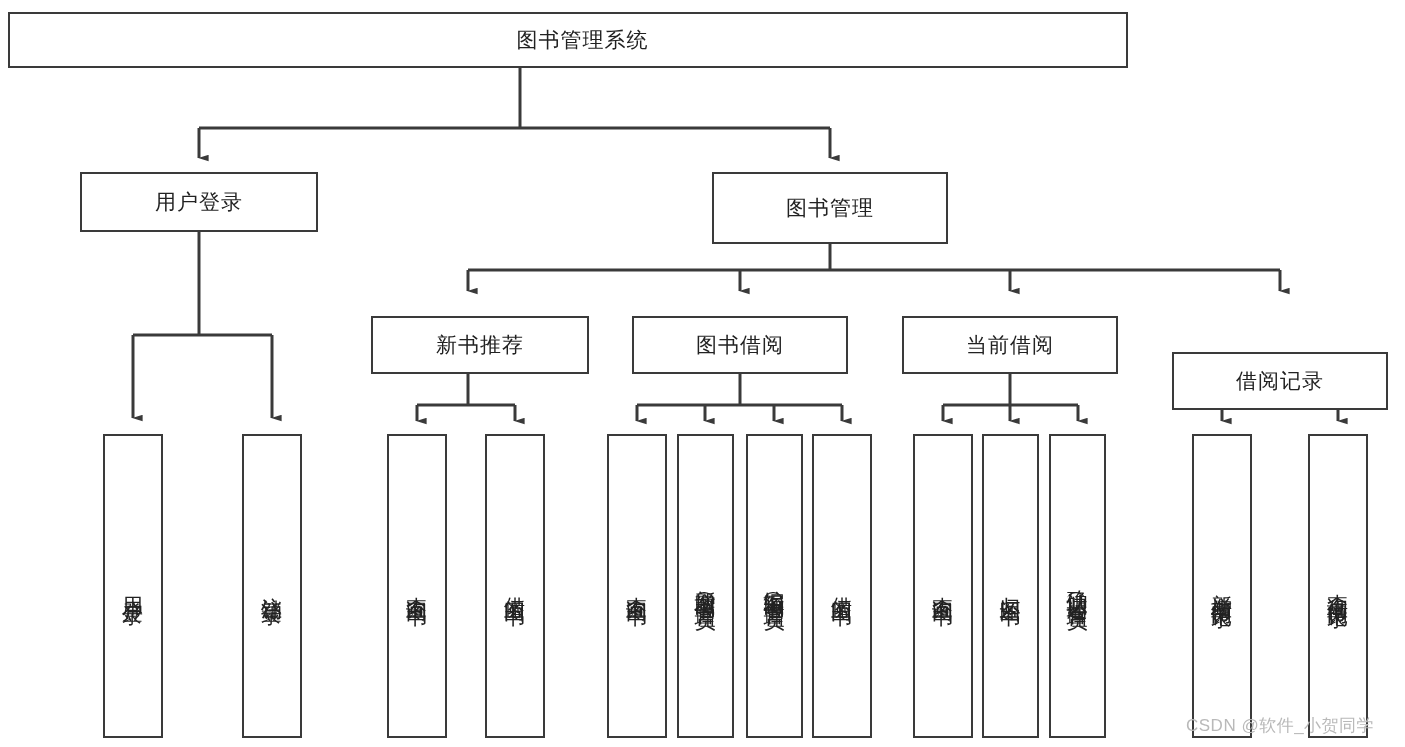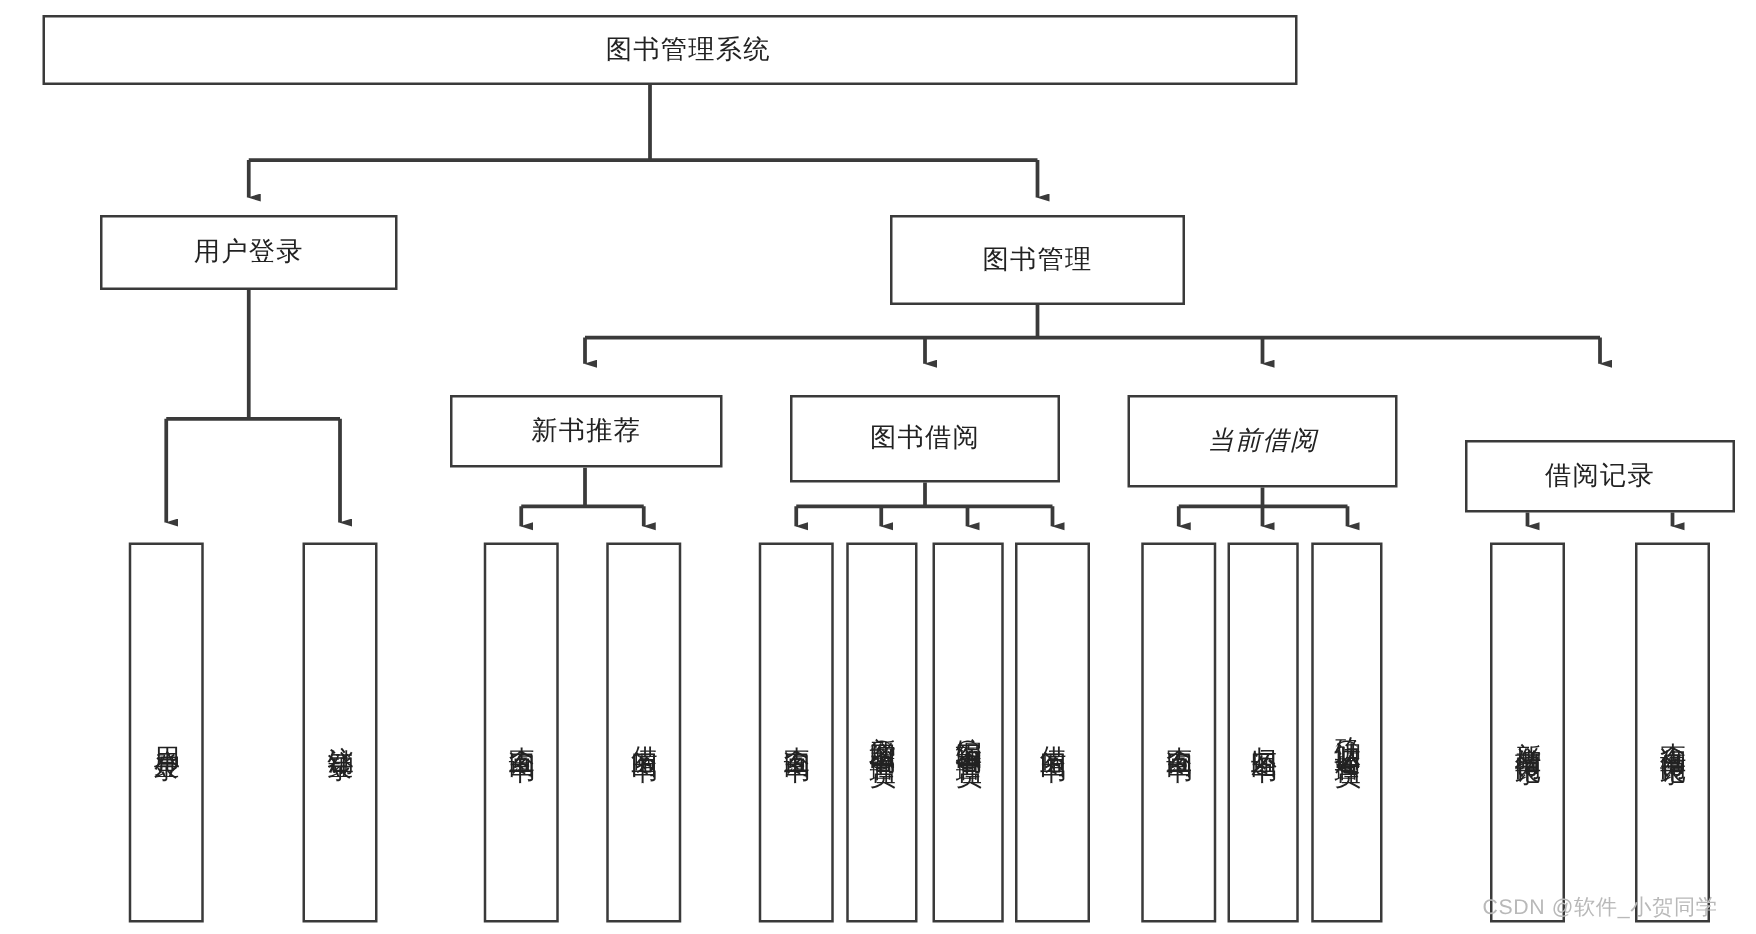--- a/index.html
+++ b/index.html
@@ -112,41 +112,41 @@
       <path d="M 1010 405 L 1010 421" marker-end="url(#arrow)"></path>
       <path d="M 1078 405 L 1078 421" marker-end="url(#arrow)"></path>
 
       <path d="M 1280 374 L 1280 405"></path>
       <path d="M 1222 405 L 1338 405"></path>
       <path d="M 1222 405 L 1222 421" marker-end="url(#arrow)"></path>
       <path d="M 1338 405 L 1338 421" marker-end="url(#arrow)"></path>
     </g>
   </svg>
 
-  <div class="node" style="left:34px; top:12px; width:1004px; height:56px;padding-left:29px;">
+  <div class="node" style="left:8px; top:12px; width:1120px; height:56px;padding-left:29px;">
     <span class="node-label">图书管理系统</span>
   </div>
 
   <div class="node" style="left:80px; top:172px; width:238px; height:60px;">
     <span class="node-label">用户登录</span>
   </div>
 
   <div class="node" style="left:712px; top:172px; width:236px; height:72px;">
     <span class="node-label">图书管理</span>
   </div>
 
-  <div class="node" style="left:360px; top:316px; width:218px; height:58px;">
+  <div class="node" style="left:371px; top:316px; width:218px; height:58px;">
     <span class="node-label">新书推荐</span>
   </div>
 
-  <div class="node" style="left:632px; top:316px; width:216px; height:70px;">
+  <div class="node" style="left:632px; top:316px; width:216px; height:58px;">
     <span class="node-label">图书借阅</span>
   </div>
 
-  <div class="node" style="left:902px; top:316px; width:216px; height:74px;font-style:italic;">
+  <div class="node" style="left:902px; top:316px; width:216px; height:58px;">
     <span class="node-label">当前借阅</span>
   </div>
 
   <div class="node" style="left:1172px; top:316px; width:216px; height:58px;margin-top:36px;">
     <span class="node-label">借阅记录</span>
   </div>
 
   <div class="node leaf" style="left:103px; top:434px; width:60px; height:304px;">
     <span class="node-label">用户登录</span>
   </div>

